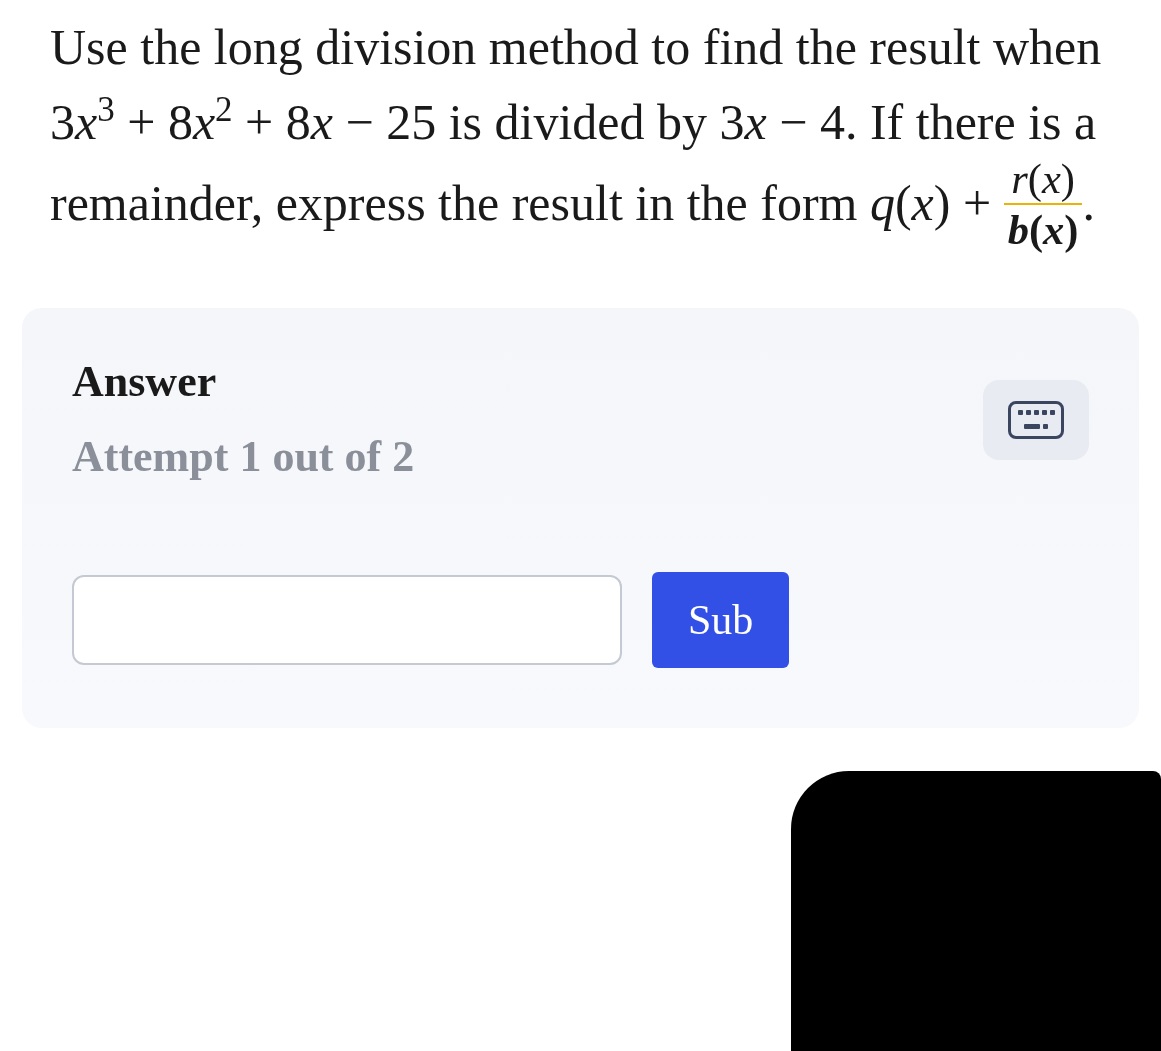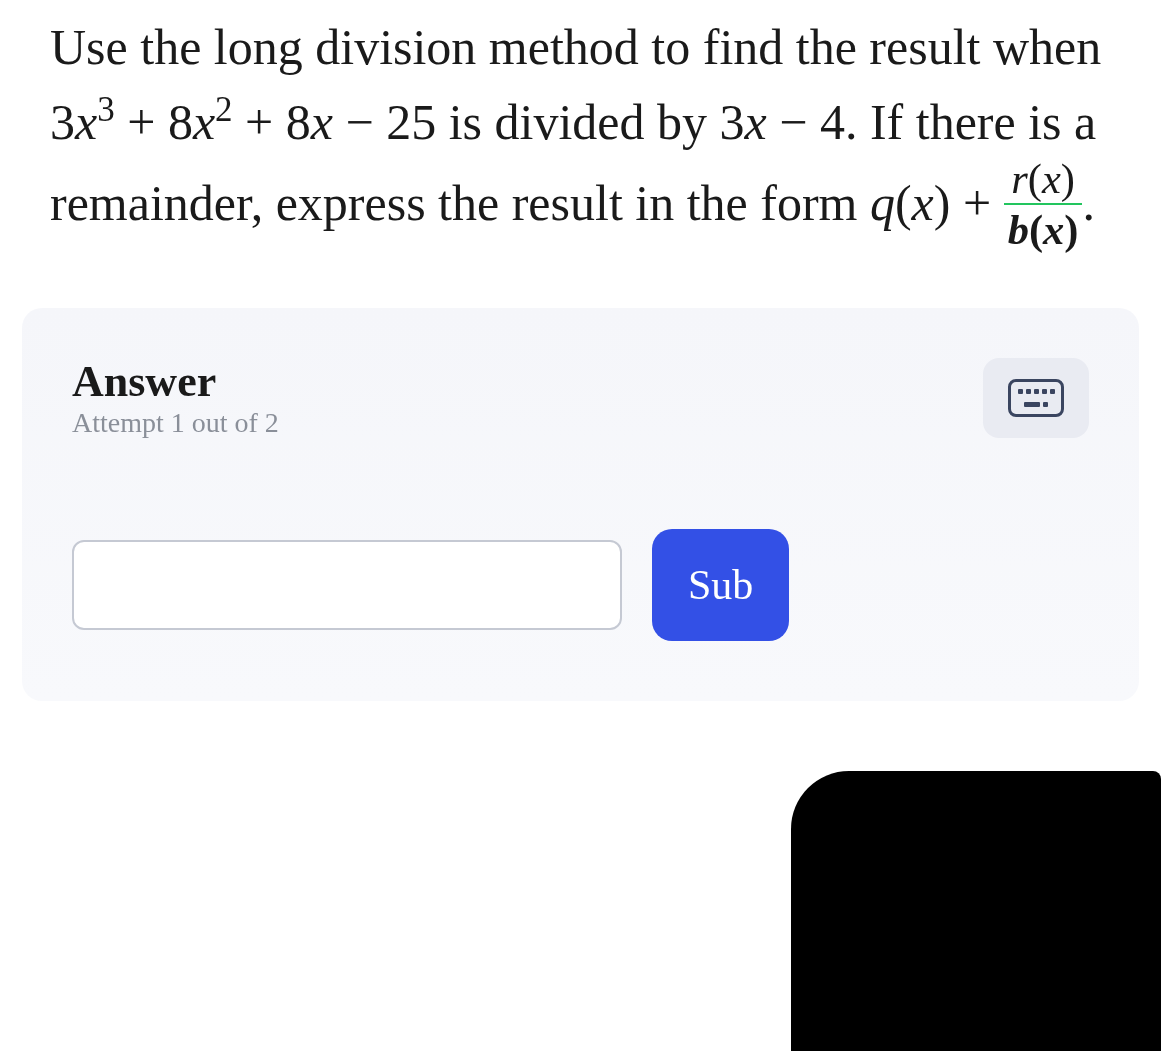--- a/index.html
+++ b/index.html
@@ -35,21 +35,21 @@
       display: inline-block;
       vertical-align: middle;
       text-align: center;
       font-size: 0.85em;
       line-height: 1.1;
       position: relative;
       top: -4px;
     }
     .frac .num {
       display: block;
-      border-bottom: 2px solid #22c55e;
+      border-bottom: 2px solid #eab308;
       padding: 0 4px;
     }
     .frac .den {
       display: block;
       padding: 2px 4px 0 4px;
       font-weight: bold;
     }
     .answer-card {
       margin: 10px 22px 0 22px;
       background: linear-gradient(180deg, #f5f6fa 0%, #f8f9fc 100%);
@@ -62,24 +62,25 @@
       justify-content: space-between;
       align-items: center;
     }
     .answer-title {
       font-size: 44px;
       font-weight: 700;
       color: #1a1a1a;
       font-family: Georgia, serif;
     }
     .attempt-text {
-      font-size: 28px;
+      font-size: 44px;
       color: #8a8f99;
-      margin-top: 0;
+      margin-top: 24px;
       font-family: Georgia, serif;
+      font-weight: bold;
     }
     .keyboard-btn {
       width: 106px;
       height: 80px;
       background: #e9ebf2;
       border-radius: 16px;
       display: flex;
       align-items: center;
       justify-content: center;
       cursor: pointer;
@@ -119,27 +120,27 @@
       width: 550px;
       height: 90px;
       border: 2px solid #c5c9d3;
       border-radius: 12px;
       background: #ffffff;
       font-size: 36px;
       padding: 0 20px;
       font-family: Georgia, serif;
     }
     .submit-btn {
-      height: 112px;
+      height: 96px;
       padding: 0 36px;
       background: #3350e6;
       color: #ffffff;
       font-size: 42px;
       border: none;
-      border-radius: 20px;
+      border-radius: 6px;
       font-family: Georgia, serif;
       cursor: pointer;
       display: flex;
       align-items: center;
     }
     .phone-overlay {
       position: absolute;
       right: 0;
       bottom: 0;
       width: 370px;

